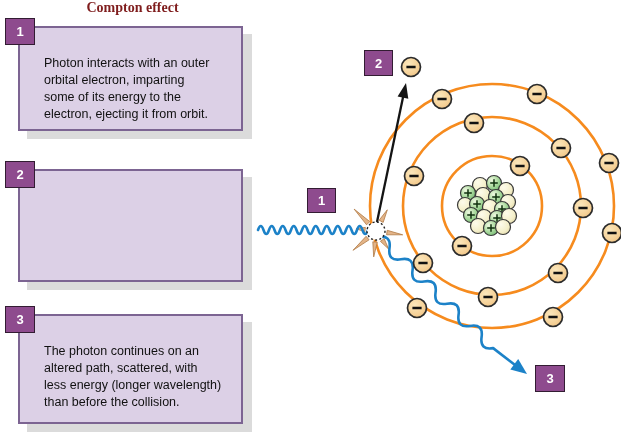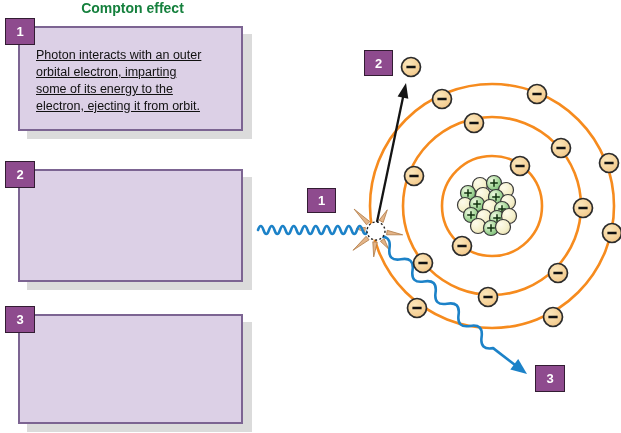--- a/index.html
+++ b/index.html
@@ -6,33 +6,33 @@
     --badge:#8E4B8E; --badge-border:#321C32; --box-fill:#DCD0E6; --box-border:#7C6492;
     --box-shadow:#DBDBDB; --text:#111111;
   }
   html,body{margin:0;padding:0;background:#fff;}
   .canvas{
     position:relative; width:621px; height:433px; background:#ffffff; overflow:hidden;
     font-family:"Liberation Sans", sans-serif;
   }
   .figure-title{
     position:absolute; left:18px; top:0; width:229px; text-align:center;
-    font-size:14px; font-weight:700; color:#15803d; margin:0;
+    font-size:14px; font-weight:700; color:#7f1d1d; margin:0;font-family:Liberation Serif, serif;
   }
   .step-card{
     position:absolute; left:18px; width:225px; box-sizing:border-box;
     background:var(--box-fill); border:2px solid var(--box-border);
     box-shadow:9px 8px 0 0 var(--box-shadow);
   }
   .card-1{top:26px; height:105px;}
   .card-2{top:169px; height:113px;}
   .card-3{top:314px; height:110px;}
   .step-text{
-    margin:4px; padding:15px 6px 0 12px; font-size:12.5px; line-height:17px;
-    color:var(--text); white-space:pre-line;text-decoration:underline;
+    margin:12px; padding:15px 6px 0 12px; font-size:12.5px; line-height:17px;
+    color:var(--text); white-space:pre-line;
   }
   .card-badge{
     position:absolute; left:-15px; top:-10px; width:28px; height:25px;
     background:var(--badge); border:1px solid var(--badge-border);
     color:#fff; font-weight:700; font-size:13px;
     display:flex; align-items:center; justify-content:center;
   }
   .dbadge{
     position:absolute; background:var(--badge); border:1px solid var(--badge-border);
     color:#fff; font-weight:700; font-size:13px; box-sizing:border-box;
@@ -54,20 +54,24 @@
 some of its energy to the
 electron, ejecting it from orbit.</p>
   </div>
 
   <div class="step-card card-2">
     <div class="card-badge">2</div>
   </div>
 
   <div class="step-card card-3">
     <div class="card-badge">3</div>
+    <p class="step-text">The photon continues on an
+altered path, scattered, with
+less energy (longer wavelength)
+than before the collision.</p>
   </div>
 
   <svg id="atom-svg" width="621" height="433" viewBox="0 0 621 433">
     <defs>
       <radialGradient id="gE" cx="38%" cy="35%" r="75%">
         <stop offset="0%" stop-color="#FBE7BC"></stop>
           <stop offset="70%" stop-color="#F5D096"></stop>
           <stop offset="100%" stop-color="#EBBD7E"></stop>
       </radialGradient>
       <radialGradient id="gP" cx="35%" cy="32%" r="80%">

